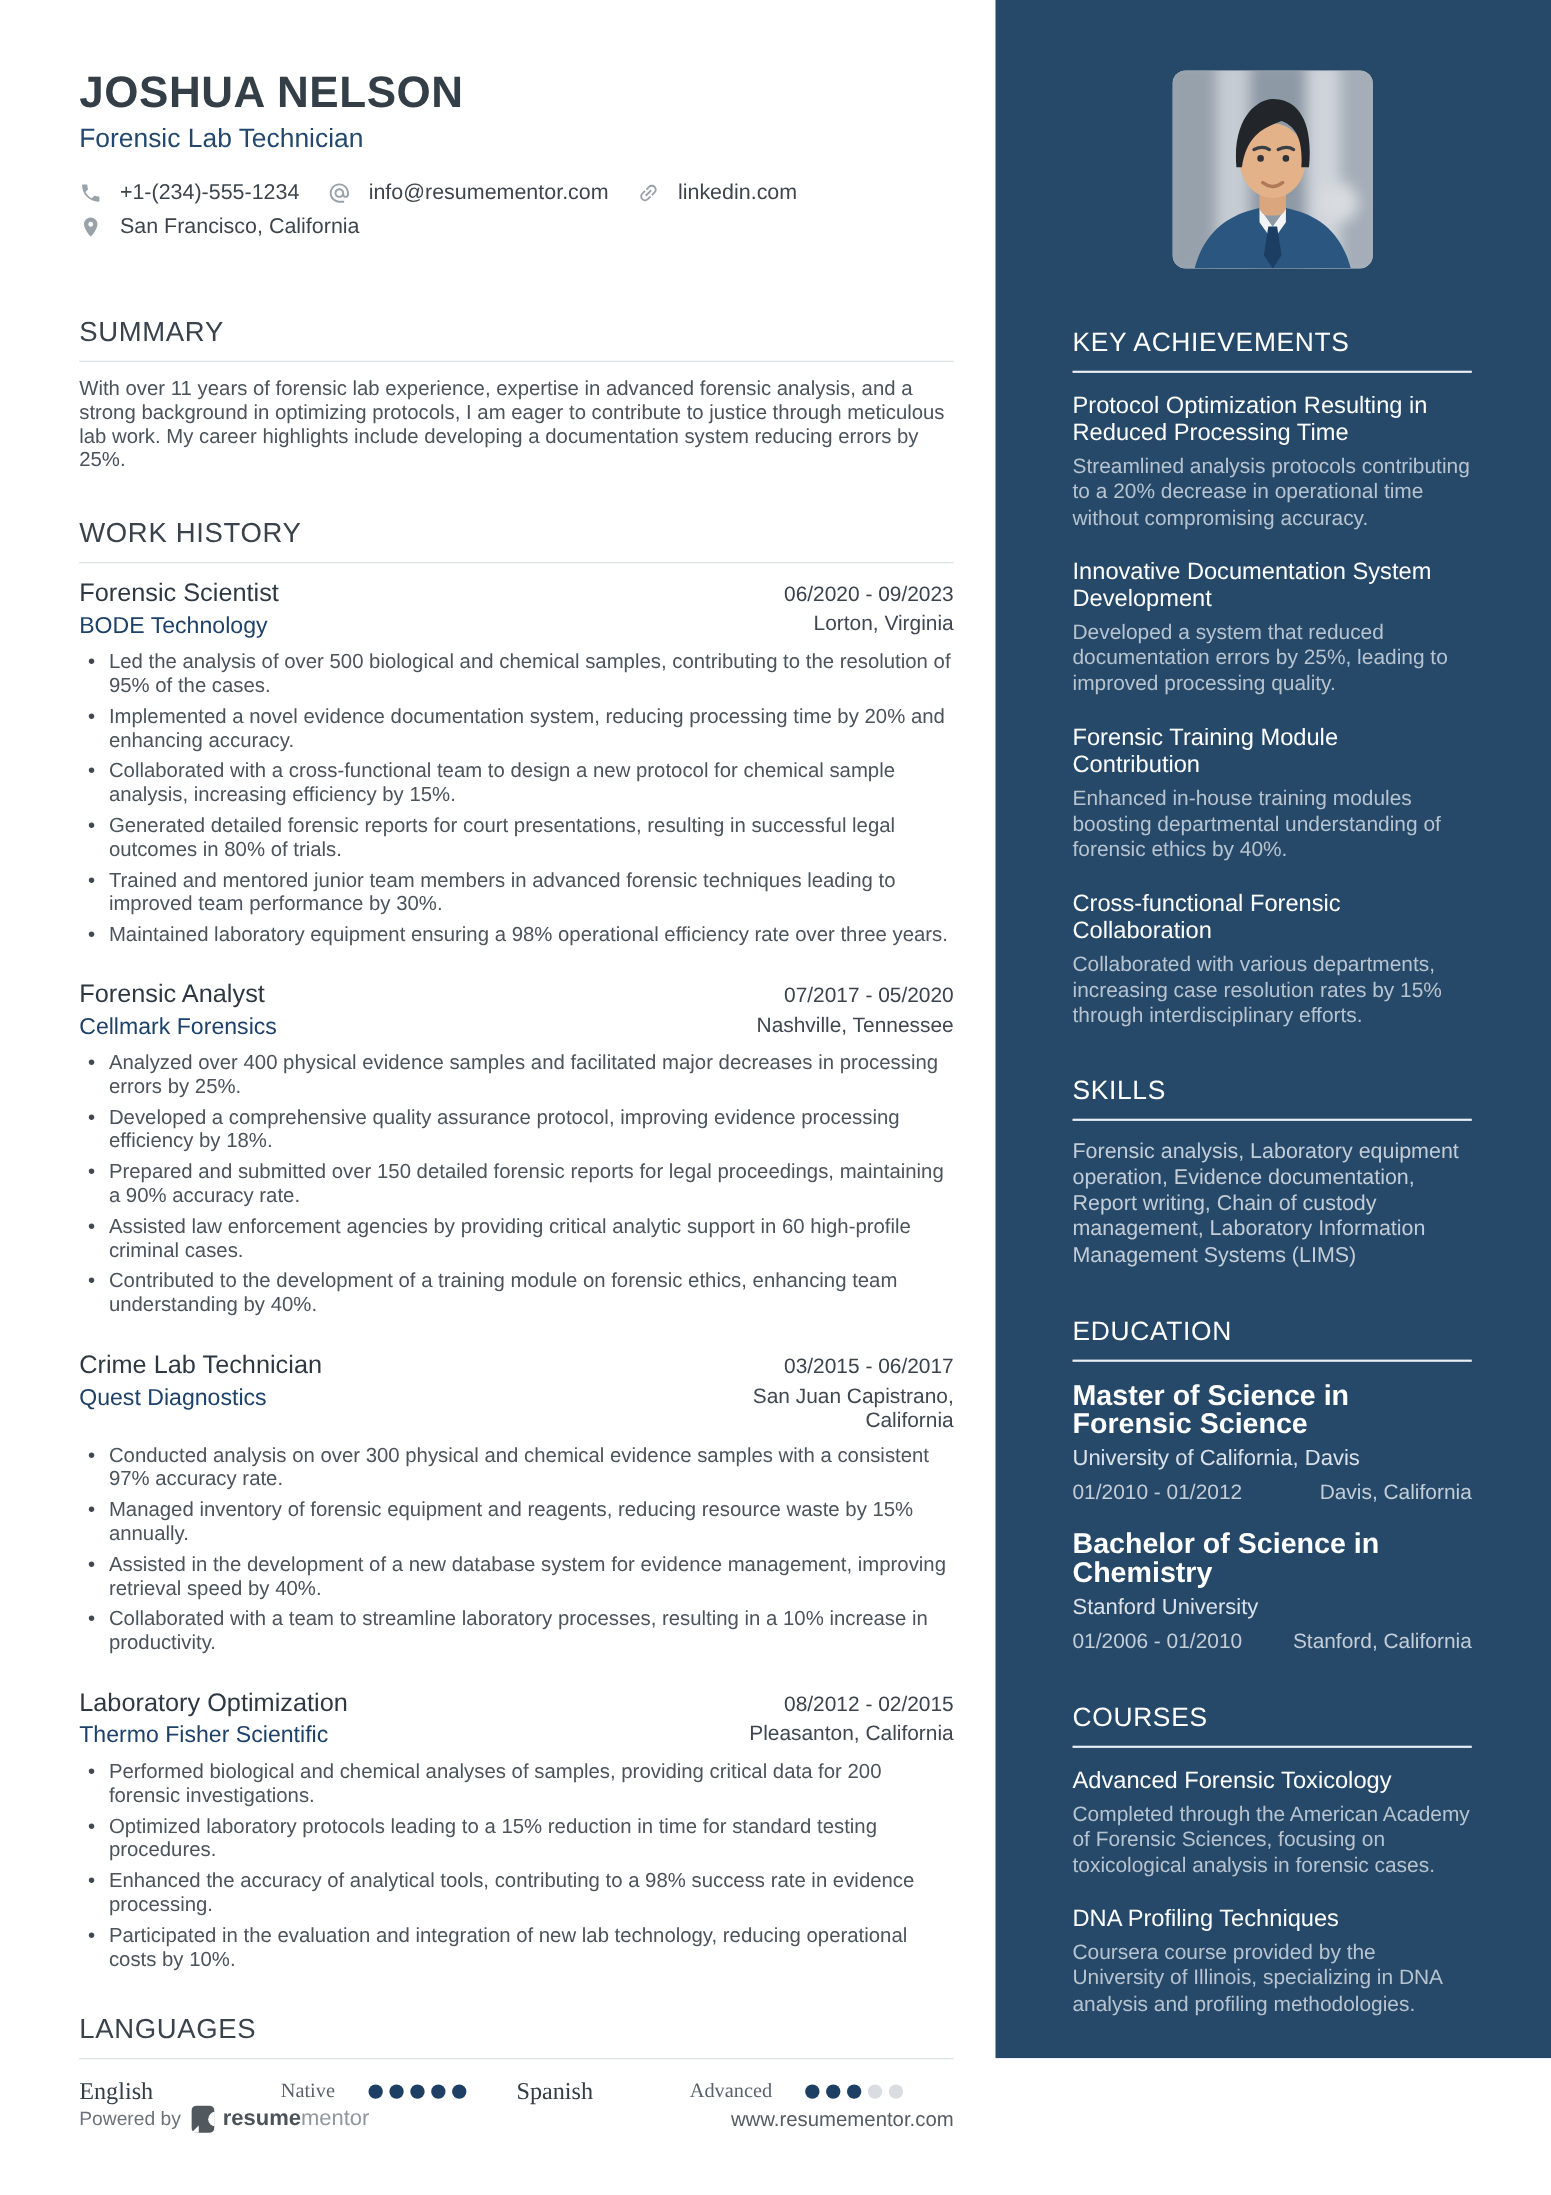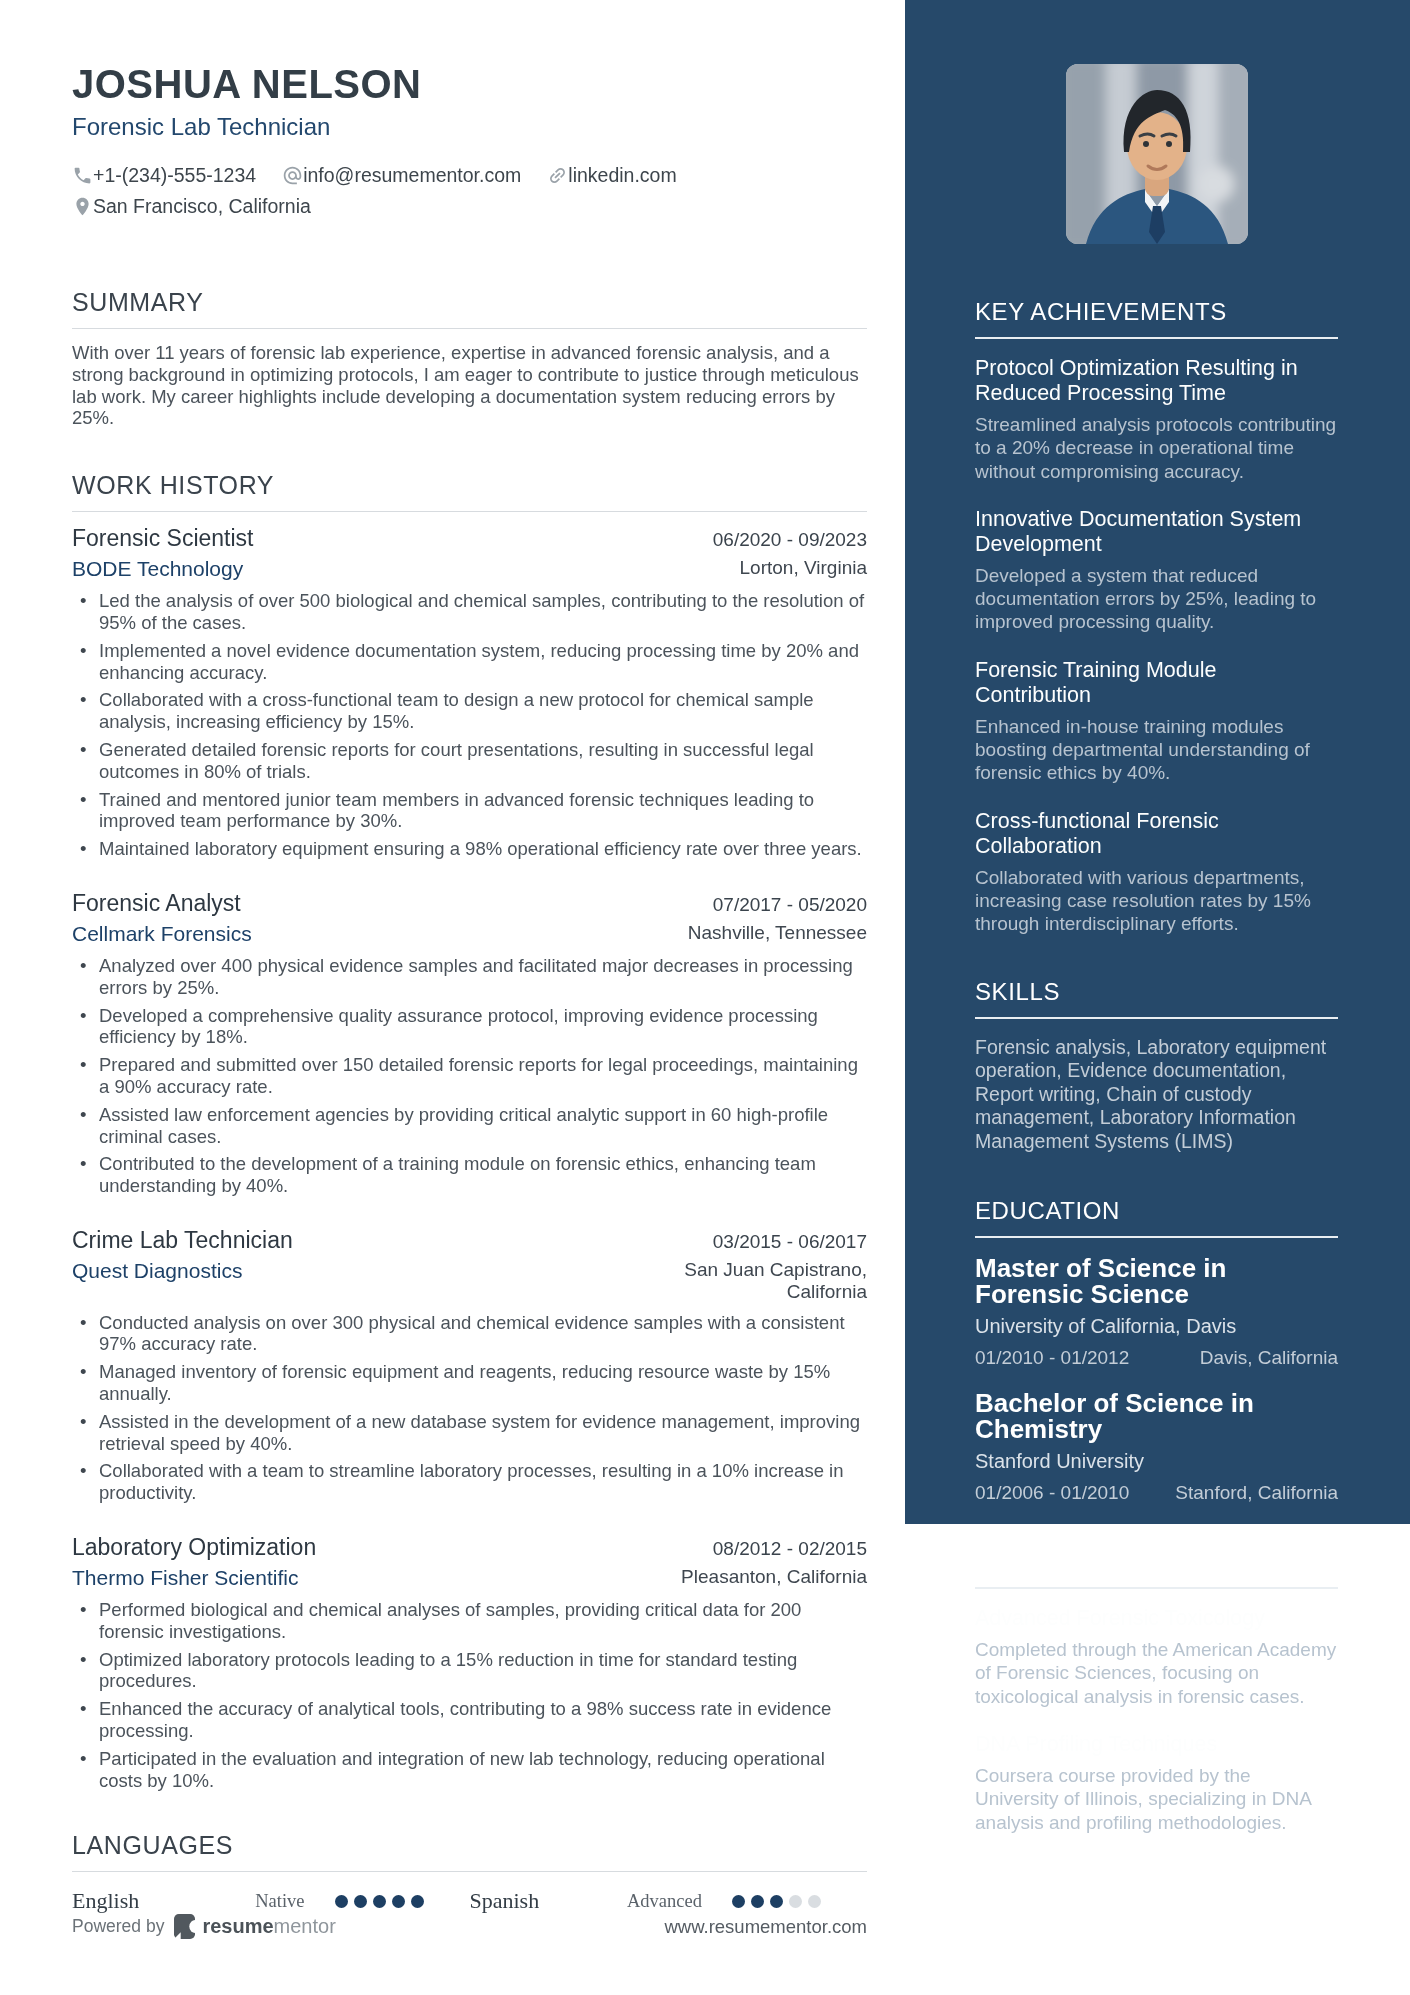--- a/index.html
+++ b/index.html
@@ -15,21 +15,21 @@
   
   .left {
     width:905px; height:1638px;
     padding:62px 38px 70px 72px;
     display:flex; flex-direction:column;
   }
   .name { font-size:40px; font-weight:700; color:#333E47; letter-spacing:.5px; line-height:1.1; }
   .job-headline { font-size:24px; color:#23486E; margin-top:7px; }
   .contacts { margin-top:15px; font-size:19.5px; color:#3D454C; }
   .contact-row { display:flex; align-items:center; column-gap:26px; margin-top:8px; }
-  .contact-item { display:flex; align-items:center; gap:0; }
+  .contact-item { display:flex; align-items:center; gap:16px; }
   .cicon { width:21px; height:21px; flex:0 0 auto; }
   .cicon svg { width:21px; height:21px; display:block; }
 
   .section { margin-top:70px; }
   .section.work { margin-top:42px; }
   .section.langs { margin-top:34px; }
   .section-hdr {
     font-size:25px; font-weight:400; color:#3A434C; letter-spacing:.6px;
     padding-bottom:11px; border-bottom:1px solid #D7DBDF; margin-bottom:13px;
   }
@@ -61,21 +61,21 @@
   .powered { font-size:17.5px; color:#6B7278; }
   .logo { display:flex; align-items:center; gap:7px; margin-left:10px; }
   .logo svg { width:21px; height:25px; display:block; }
   .logo-text { font-size:20px; }
   .logo-text .b { font-weight:700; color:#4B5258; }
   .logo-text .l { color:#8F969C; }
   .website { margin-left:auto; font-size:18.5px; color:#555C63;text-align:center; }
 
   
   .right {
-    width:505px; height:1524px;
+    width:505px; height:1871px;
     background:#26496A;
     padding:62px 72px 40px 70px;
   }
   .photo {
     width:182px; height:180px; border-radius:12px; overflow:hidden;
     margin:2px auto 0 auto; background:#AEB6BF;
   }
   .photo svg { width:100%; height:100%; display:block; }
 
   .sb-section { margin-top:54px; }

